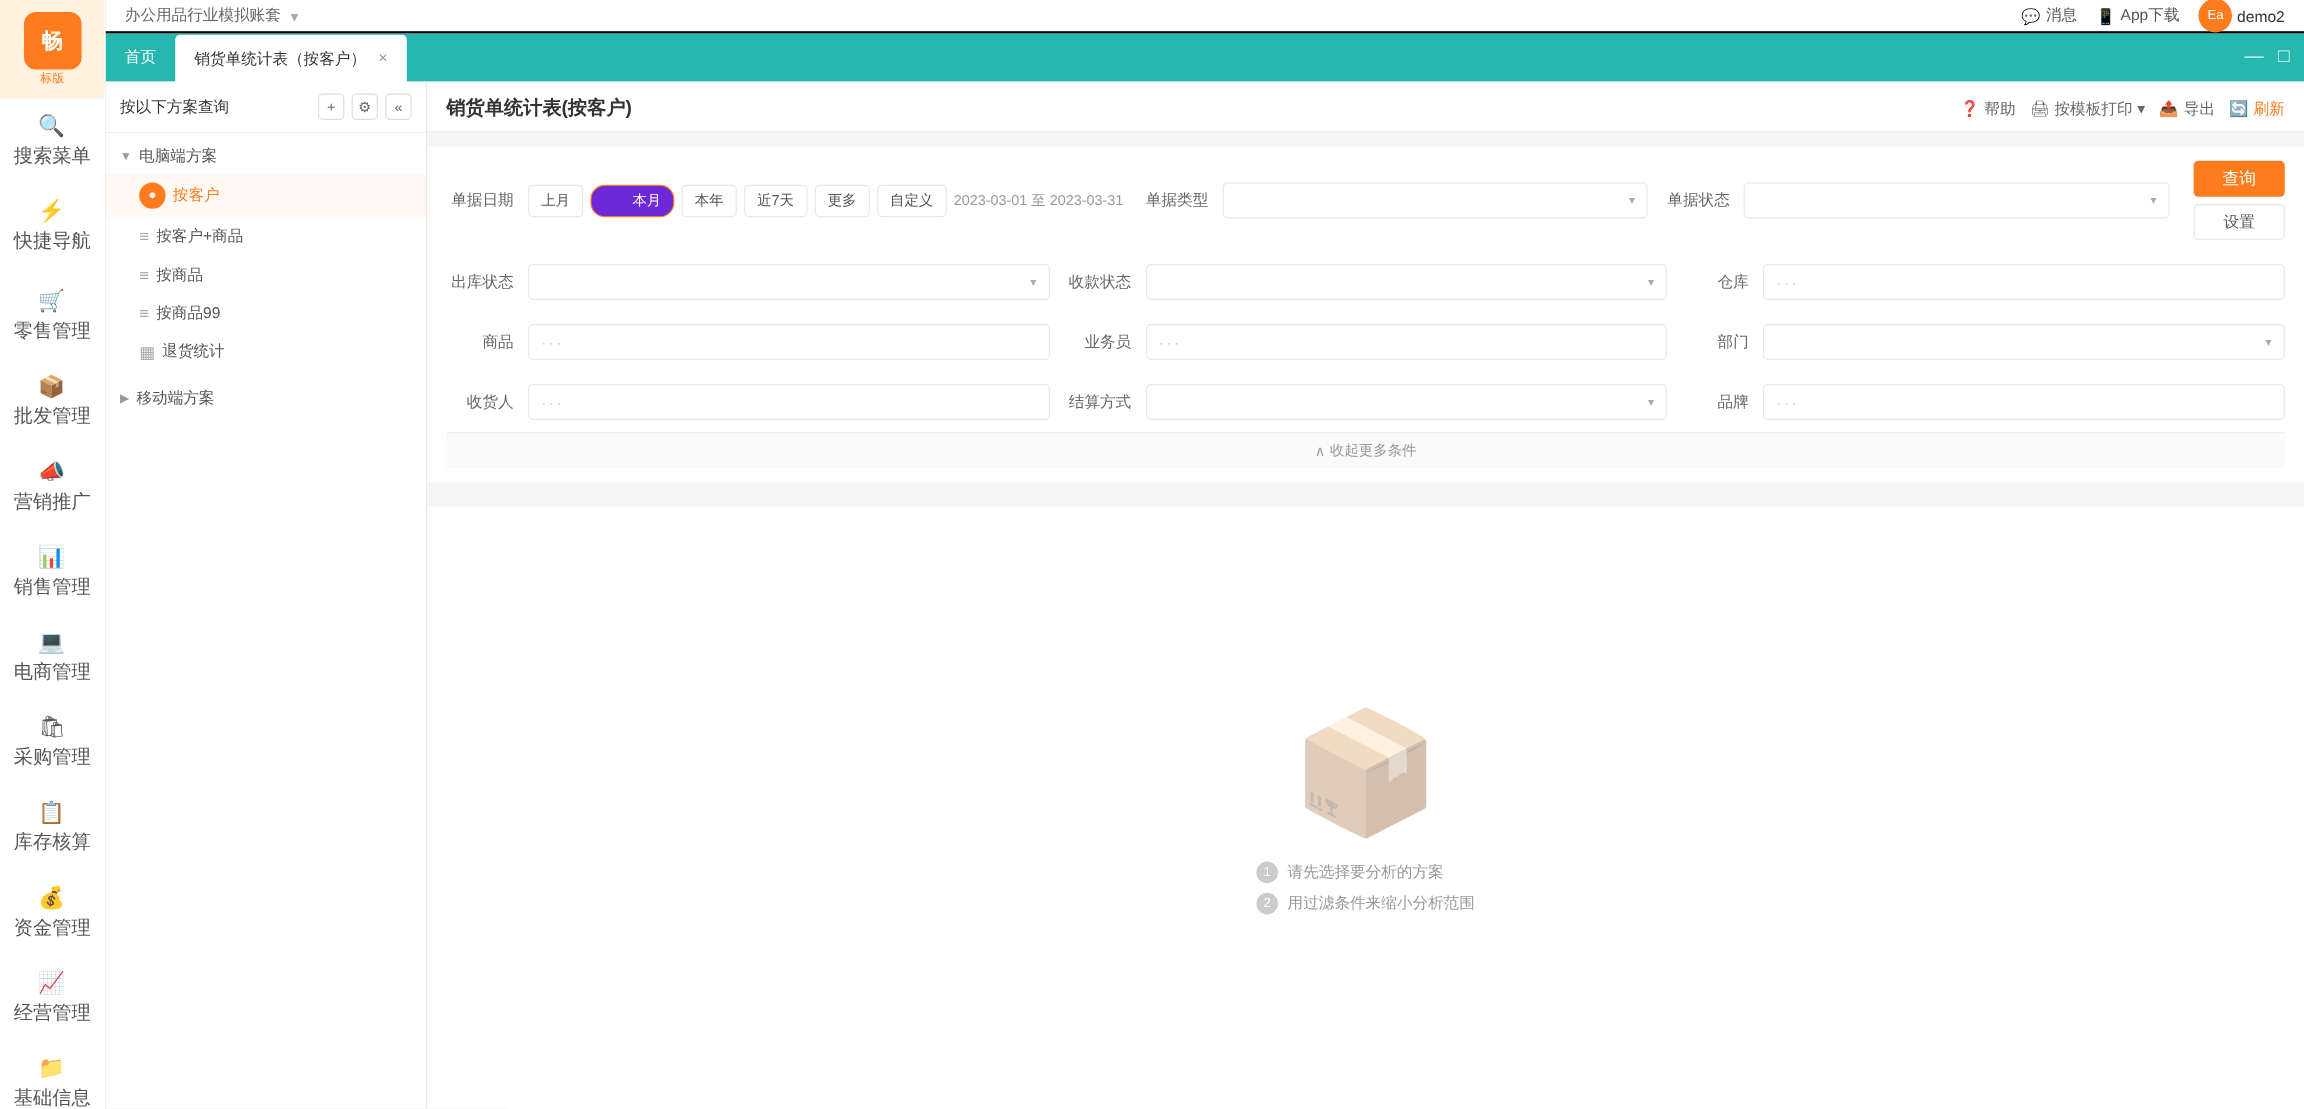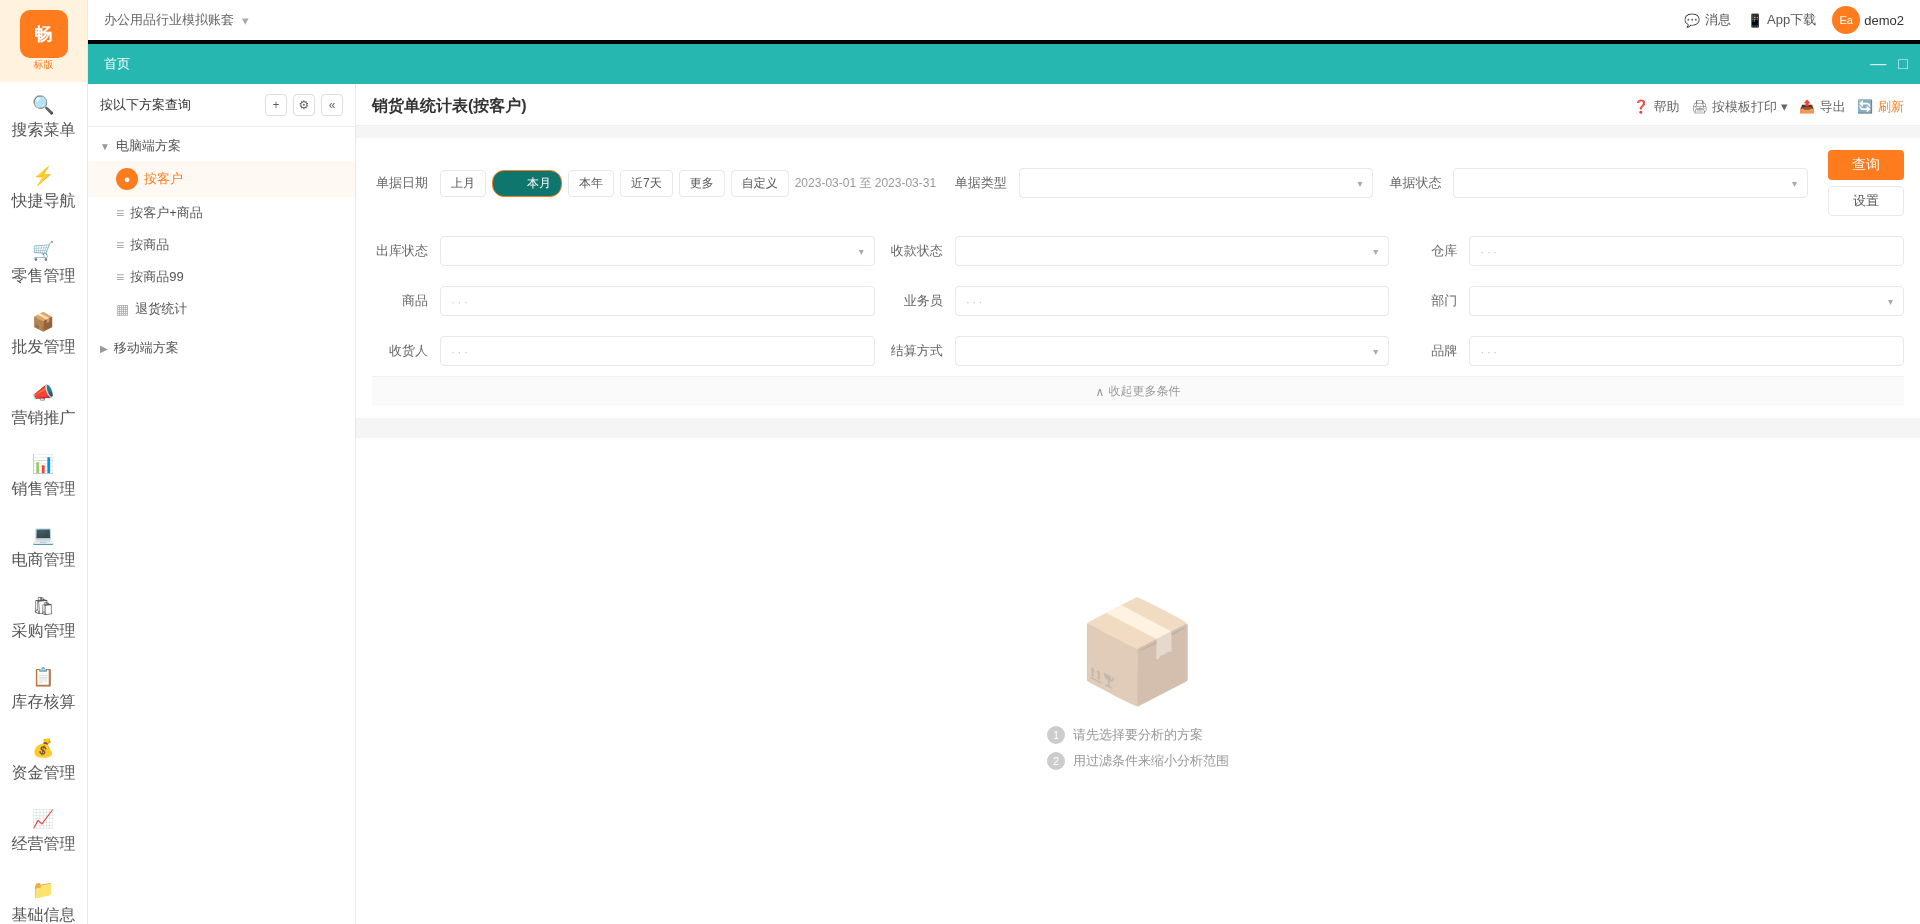--- a/index.html
+++ b/index.html
@@ -12,21 +12,21 @@
     .logo-text { font-size: 10px; color: #ff7c1e; margin-top: 0; text-align: center; }
     .nav-item { width: 100%; display: flex; flex-direction: column; align-items: center; padding: 12px 0; cursor: pointer; color: #555; font-size: 12px; border-bottom: none; }
     .nav-item-icon { font-size: 18px; margin-bottom: 4px; }
     .nav-label { font-size: 16px; }
     .nav-divider { width: 60%; height: 1px; background: #f0f0f0; margin: 2px 0; }
 
     
     .main-area { flex: 1; display: flex; flex-direction: column; overflow: hidden; }
 
     
-    .top-header { height: 44px; background: #fff; display: flex; align-items: center; justify-content: space-between; padding: 0 16px; border-bottom: 4px solid #000000; flex-shrink: 0; }
+    .top-header { height: 28px; background: #fff; display: flex; align-items: center; justify-content: space-between; padding: 0 16px; border-bottom: 2px solid #000000; flex-shrink: 0; }
     .header-left { display: flex; align-items: center; gap: 8px; color: #666; font-size: 13px; }
     .header-right { display: flex; align-items: center; gap: 16px; color: #555; font-size: 13px; }
     .header-right-item { display: flex; align-items: center; gap: 4px; cursor: pointer; }
     .avatar { width: 28px; height: 28px; border-radius: 50%; background: #ff7c1e; display: flex; align-items: center; justify-content: center; color: #fff; font-size: 11px; }
     .user-name { color: #333; }
 
     
     .tab-bar { height: 40px; background: #26b8b0; display: flex; align-items: center; padding: 0 0; flex-shrink: 0; }
     .tab { height: 40px; display: flex; align-items: center; padding: 0 16px; color: rgba(255,255,255,0.85); font-size: 13px; cursor: pointer; gap: 6px; }
     .tab.home { color: #fff; }
@@ -61,21 +61,21 @@
     .page-title-actions { display: flex; align-items: center; gap: 12px; color: #666; font-size: 13px; }
     .page-action { display: flex; align-items: center; gap: 4px; cursor: pointer; }
     .export-btn { display: flex; align-items: center; gap: 4px; cursor: pointer; }
     .refresh-btn { display: flex; align-items: center; gap: 4px; cursor: pointer; color: #ff7c1e; }
 
     
     .filter-area { background: #fff; padding: 12px 16px; flex-shrink: 0; }
     .filter-row { display: flex; align-items: center; gap: 12px; margin-bottom: 10px; }
     .filter-label { color: #666; font-size: 13px; width: 56px; flex-shrink: 0; text-align: right; }
     .date-btn { padding: 4px 10px; border: 1px solid #e8e8e8; border-radius: 4px; cursor: pointer; font-size: 12px; color: #555; background: #fff; }
-    .date-btn.active { background: #0f766e; color: #fff; border-color: #ff7c1e; border-radius: 12px; padding-left: 34px; }
+    .date-btn.active { background: #6d28d9; color: #fff; border-color: #ff7c1e; border-radius: 12px; padding-left: 34px; }
     .date-range { color: #999; font-size: 12px; }
     .select-field { flex: 1; border: 1px solid #e8e8e8; border-radius: 4px; padding: 5px 10px; display: flex; align-items: center; justify-content: space-between; cursor: pointer; color: #333; background: #fff; min-height: 30px; }
     .select-field .placeholder { color: #ccc; }
     .select-arrow { color: #aaa; font-size: 10px; }
     .dots-field { flex: 1; border: 1px solid #e8e8e8; border-radius: 4px; padding: 5px 10px; display: flex; align-items: center; justify-content: space-between; cursor: pointer; color: #333; background: #fff; min-height: 30px; }
     .dots { color: #ccc; letter-spacing: 2px; }
     .query-btn { background: #ff7c1e; color: #fff; border: none; border-radius: 4px; padding: 6px 24px; cursor: pointer; font-size: 14px; font-weight: 500; }
     .setting-btn { background: #fff; color: #555; border: 1px solid #e8e8e8; border-radius: 4px; padding: 5px 20px; cursor: pointer; font-size: 13px; }
 
     .collapse-more { display: flex; align-items: center; justify-content: center; gap: 4px; padding: 6px 0; color: #999; font-size: 12px; cursor: pointer; background: #fafafa; border-top: 1px solid #f0f0f0; }
@@ -175,20 +175,24 @@
           <span>Ea</span>
         </div>
         <span class="user-name">demo2</span>
       </div>
     </div>
   </div>
 
   <div class="tab-bar">
     <div class="tab home">
       <span>首页</span>
+    </div>
+    <div class="tab active">
+      <span>销货单统计表（按客户）</span>
+      <span class="tab-close">✕</span>
     </div>
     <div class="tab-actions">
       <span class="tab-action-btn">—</span>
       <span class="tab-action-btn">□</span>
     </div>
   </div>
 
   <div class="content-area">
 
     <div class="left-panel">

